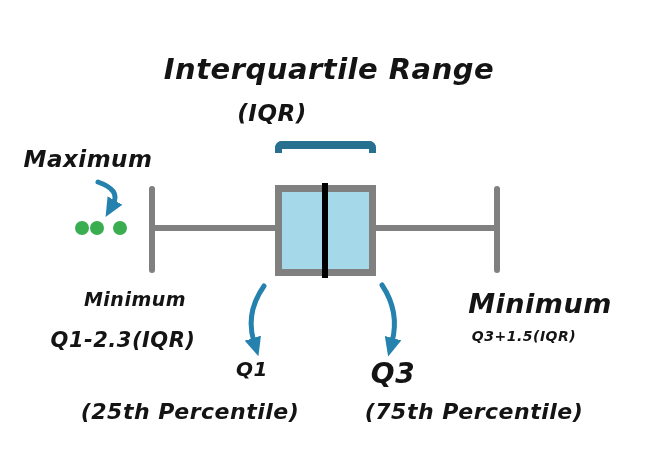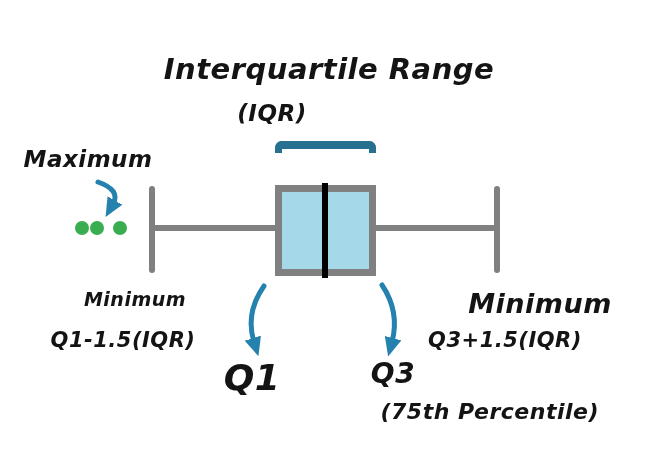--- a/index.html
+++ b/index.html
@@ -79,25 +79,25 @@
   .median-line {
     left: 322px; top: 183px;
     width: 6px; height: 95px;
     background: var(--median-line, #000000);
   }
 
   .minimum-label  { left: 35px;  top: 288px; width: 200px; font-size: 19px; }
   .minimum-formula{ left: 23px;  top: 328px; width: 200px; font-size: 21px; }
   .median-label   { left: 255px; top: 287px; width: 145px; font-size: 27px; }
   .maximum-label  { left: 440px; top: 288px; width: 200px; font-size: 27px; }
-  .maximum-formula{ left: 405px; top: 328px; width: 200px; font-size: 21px; text-align: center; }
-  .q1-label       { left: 202px; top: 357px; width: 100px; font-size: 36px; }
+  .maximum-formula{ left: 424px; top: 328px; width: 200px; font-size: 14px; text-align: center; }
+  .q1-label       { left: 202px; top: 357px; width: 100px; font-size: 20px; }
   .q3-label       { left: 343px; top: 357px; width: 100px; font-size: 28px; }
   .q1-percentile  { left: 65px;  top: 399px; width: 250px; font-size: 22px; }
-  .q3-percentile  { left: 349px; top: 399px; width: 250px; font-size: 22px; text-align: right; }
+  .q3-percentile  { left: 349px; top: 399px; width: 250px; font-size: 22px; }
 
   .arrows-overlay {
     left: 0; top: 0;
     width: 658px; height: 470px;
     pointer-events: none;
   }
   .arrow-path {
     fill: none;
     stroke: var(--arrow-blue, #2581ad);
     stroke-width: 5;
@@ -130,23 +130,24 @@
       <marker id="ah" markerWidth="3.8" markerHeight="3.4" refX="0.8" refY="1.7" orient="auto">
         <path d="M0,0 L3.8,1.7 L0,3.4 Z" style="fill: var(--arrow-blue, #2581ad)"></path>
       </marker>
     </defs>
     <path class="arrow-path" d="M 98 182 Q 121 190 113 204" marker-end="url(#ah)"></path>
     <path class="arrow-path" d="M 264 286 Q 245 313 254 342" marker-end="url(#ah)"></path>
     <path class="arrow-path" d="M 382 285 Q 400 312 392 342" marker-end="url(#ah)"></path>
   </svg>
 
   <div class="abs ctr hand minimum-label">Minimum</div>
-  <div class="abs ctr hand minimum-formula">Q1-1.5(IQR)</div>
+  <div class="abs ctr hand minimum-formula">Q1-2.3(IQR)</div>
 
 
   <div class="abs ctr hand maximum-label">Minimum</div>
   <div class="abs ctr hand maximum-formula">Q3+1.5(IQR)</div>
 
   <div class="abs ctr hand q1-label">Q1</div>
   <div class="abs ctr hand q3-label">Q3</div>
+  <div class="abs ctr hand q1-percentile">(25th Percentile)</div>
   <div class="abs ctr hand q3-percentile">(75th Percentile)</div>
 
 </div>
 
 </body></html>

